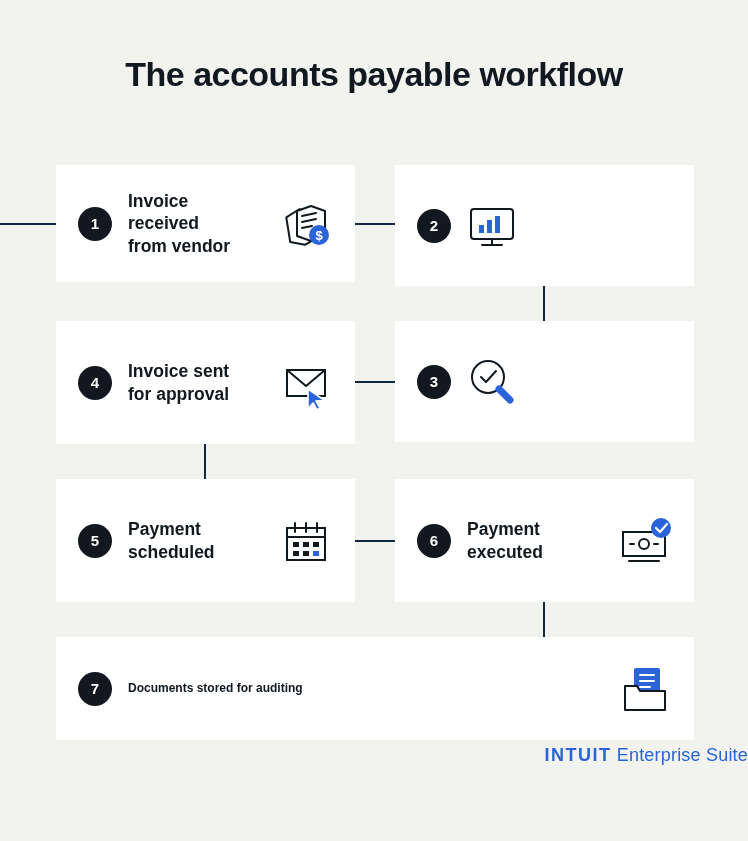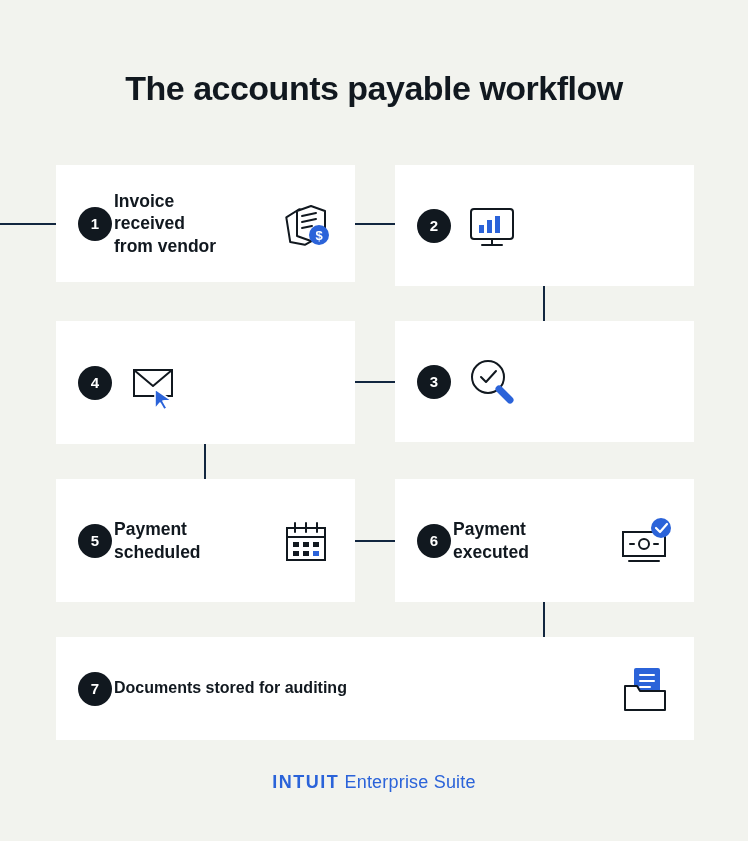--- a/index.html
+++ b/index.html
@@ -14,21 +14,21 @@
     overflow: hidden;
     position: relative;
   }
   .page {
     position: relative;
     width: 748px;
     height: 841px;
   }
   .title {
     position: absolute;
-    top: 69px;
+    top: 55px;
     left: 0;
     width: 748px;
     text-align: center;
     font-size: 34px;
     font-weight: bold;
     color: #11181f;
     letter-spacing: -0.5px;
   }
 
   
@@ -55,48 +55,48 @@
     background: #11181f;
     color: #ffffff;
     font-size: 15px;
     font-weight: bold;
     display: flex;
     align-items: center;
     justify-content: center;
     flex: 0 0 34px;
   }
   .card-label {
-    margin-left: 2px;
+    margin-left: 16px;
     font-size: 17.5px;
     line-height: 1.28;
     color: #11181f;
     font-weight: 600;
     flex: 1 1 auto;
     white-space: pre-line;
   }
   .card-icon {
     flex: 0 0 auto;
     margin-left: 10px;
     width: 62px;
     height: 62px;
     display: flex;
     align-items: center;
     justify-content: center;
   }
   .wide .card-label {
-    font-size: 16px;
+    font-size: 12px;
   }
 
   
   .brand {
     position: absolute;
     left: 0;
-    top: 772px;
-    width: 748px;
-    text-align: center;
+    top: 745px;
+    width: 748px;
+    text-align: right;
     font-size: 18px;
     color: #2b63d9;
     letter-spacing: 0.2px;
   }
   .brand .b1 {
     font-weight: bold;
     letter-spacing: 1.5px;
   }
   .brand .b2 {
     font-weight: normal;
@@ -157,20 +157,22 @@
       <svg width="62" height="62" viewBox="0 0 62 62">
         <circle cx="27" cy="26" r="16" fill="none" stroke="#11181f" stroke-width="2"></circle>
         <path d="M20 26 l5 5 l10 -11" fill="none" stroke="#11181f" stroke-width="2" stroke-linecap="round" stroke-linejoin="round"></path>
         <line x1="38" y1="38" x2="49" y2="49" stroke="#2b63d9" stroke-width="7" stroke-linecap="round"></line>
       </svg>
     </div>
   </div>
 
   <div class="card" style="left:56px; top:321px; width:299px; height:123px;">
     <div class="badge">4</div>
+    <div class="card-label">Invoice sent
+for approval</div>
     <div class="card-icon">
       <svg width="62" height="62" viewBox="0 0 62 62">
         <rect x="12" y="18" width="38" height="26" fill="none" stroke="#11181f" stroke-width="2"></rect>
         <path d="M12 18 L31 34 L50 18" fill="none" stroke="#11181f" stroke-width="2" stroke-linejoin="round"></path>
         <path d="M33 37 L33 57 L38 51 L42 58 L45 56 L41 49 L49 48 Z" fill="#2b63d9" stroke="#ffffff" stroke-width="1.6" stroke-linejoin="round"></path>
       </svg>
     </div>
   </div>
 
   <div class="card" style="left:56px; top:479px; width:299px; height:123px;">

